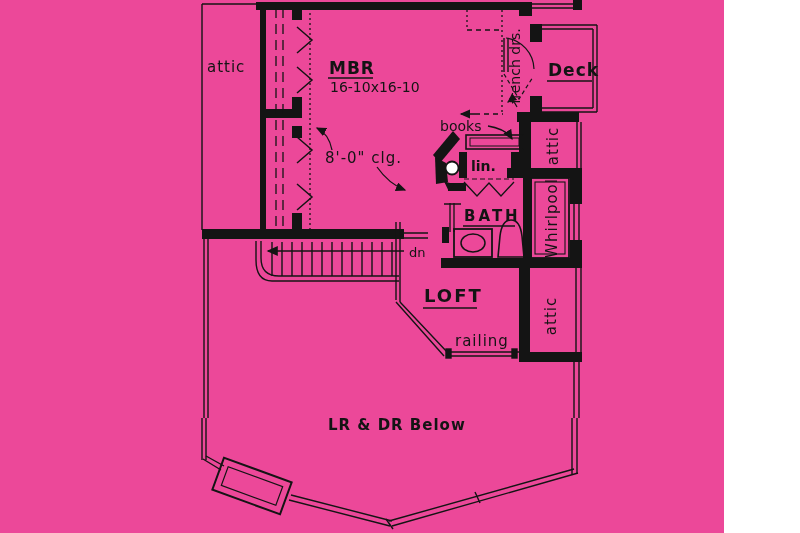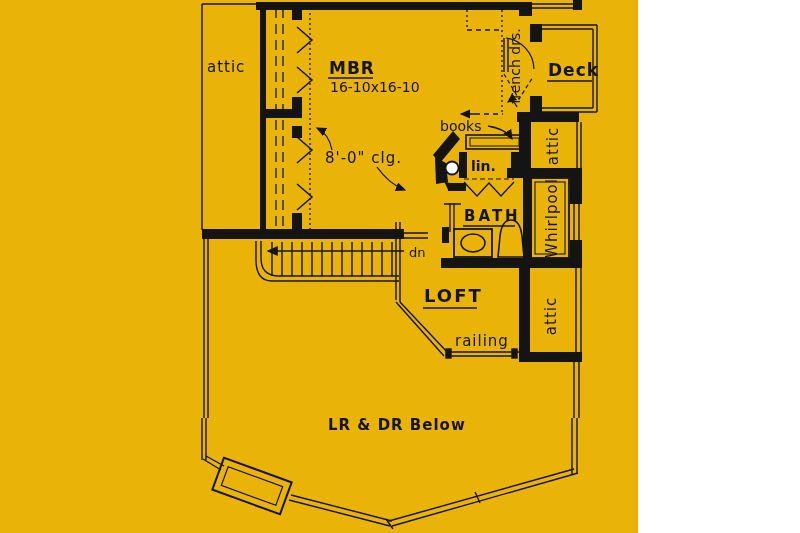--- a/index.html
+++ b/index.html
@@ -1,16 +1,16 @@
 <!DOCTYPE html>
 <html><head>
 <meta charset="utf-8">
 <style>
   html,body{margin:0;padding:0;background:#ffffff;}
-  .sheet{position:relative;width:638px;height:533px;background:#eab308;overflow:hidden;
+  .sheet{position:relative;width:724px;height:533px;background:#ec4899;overflow:hidden;
          font-family:"DejaVu Sans",sans-serif;}
   svg{position:absolute;left:0;top:0;}
   svg text{fill:#141414;font-family:"DejaVu Sans",sans-serif;}
   .t15{font-size:15px;letter-spacing:1px;}
   .t14{font-size:14px;}
   .t13{font-size:13px;}
   .bold{font-weight:bold;}
   .room{font-size:17px;font-weight:bold;letter-spacing:1px;}
   .loftT{font-size:18px;font-weight:bold;letter-spacing:2px;}
   .bathT{font-size:15px;font-weight:bold;letter-spacing:3px;}

